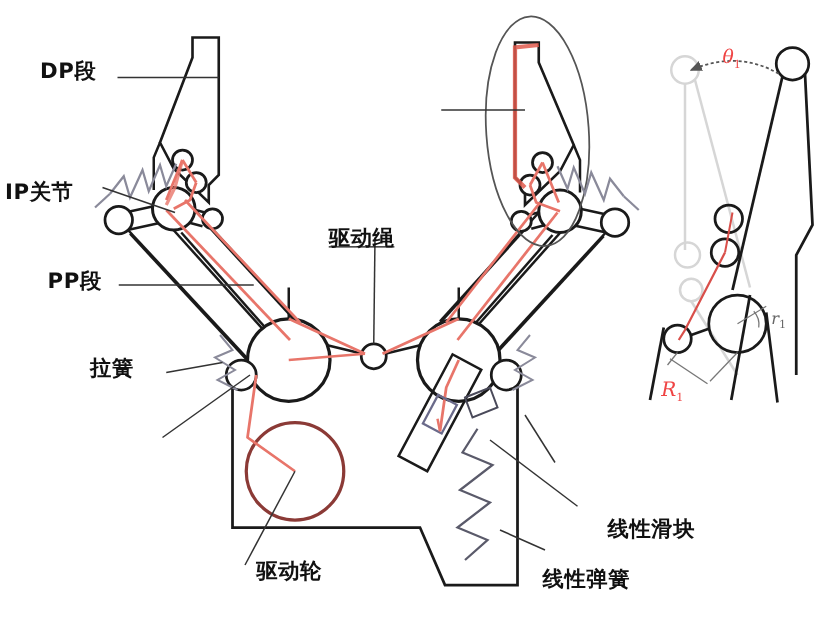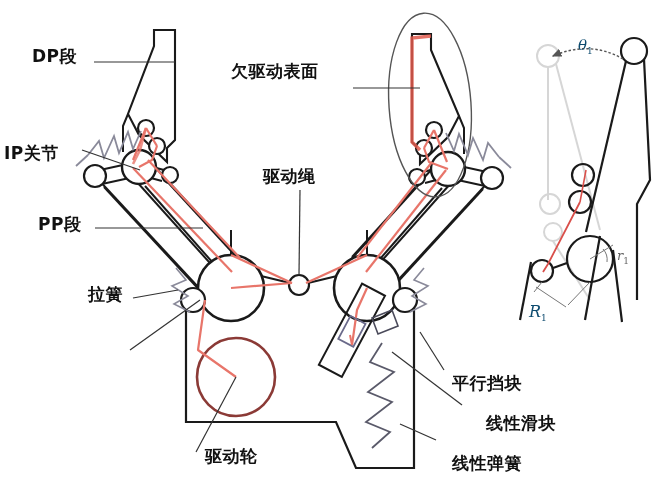--- a/index.html
+++ b/index.html
@@ -3,21 +3,21 @@
 <meta charset="utf-8">
 <style>
   html,body{margin:0;padding:0;background:#fff;}
   body{width:660px;height:500px;overflow:hidden;
        font-family:"DejaVu Sans","Liberation Sans",sans-serif;}
   #stage{position:relative;width:660px;height:500px;background:#ffffff;}
   svg{position:absolute;left:0;top:0;}
   .lbl{position:absolute;white-space:nowrap;color:#111;
        font-family:"DejaVu Sans","Liberation Sans",sans-serif;
        font-weight:700;font-size:17px;letter-spacing:0.5px;}
-  .mlbl{position:absolute;white-space:nowrap;color:#0c4a6e;
+  .mlbl{position:absolute;white-space:nowrap;color:#ef4444;
         font-family:"DejaVu Serif","Liberation Serif",serif;
         font-style:italic;font-size:14px;}
   .mlbl sub{font-style:normal;font-size:9px;}
 </style>
 </head>
 <body>
 
 <div id="stage">
 
 <svg width="660" height="500" viewBox="0 0 660 500">
@@ -187,34 +187,32 @@
   </g>
 
 </svg>
 
 <div class="lbl" style="left:32px;top:45px;">DP段</div>
 
 <div class="lbl" style="left:4px;top:142px;">IP关节</div>
 
 <div class="lbl" style="left:38px;top:213px;">PP段</div>
 
-<div class="lbl" style="left:88px;top:283px;">拉簧</div>
-
-
-<div class="lbl" style="left:231px;top:60px;">欠驱动表面</div>
-
-<div class="lbl" style="left:263px;top:165px;">驱动绳</div>
+<div class="lbl" style="left:72px;top:283px;">拉簧</div>
+
+
+
+<div class="lbl" style="left:263px;top:179px;text-decoration:underline;">驱动绳</div>
 
 <div class="lbl" style="left:205px;top:445px;">驱动轮</div>
 
-<div class="lbl" style="left:452px;top:372px;">平行挡块</div>
 
 <div class="lbl" style="left:486px;top:412px;">线性滑块</div>
 
-<div class="lbl" style="left:434px;top:452px;margin-left:18px;">线性弹簧</div>
+<div class="lbl" style="left:434px;top:452px;">线性弹簧</div>
 
 <div class="mlbl" style="left:578px;top:36px;font-size:15px;"><span>θ</span><sub>1</sub></div>
 
 <div class="mlbl" style="left:617px;top:248px;font-size:13px;color:#666;"><span>r</span><sub>1</sub></div>
 
 <div class="mlbl" style="left:529px;top:302px;font-size:16px;"><span>R</span><sub>1</sub></div>
 
 </div>
 
 </body></html>

